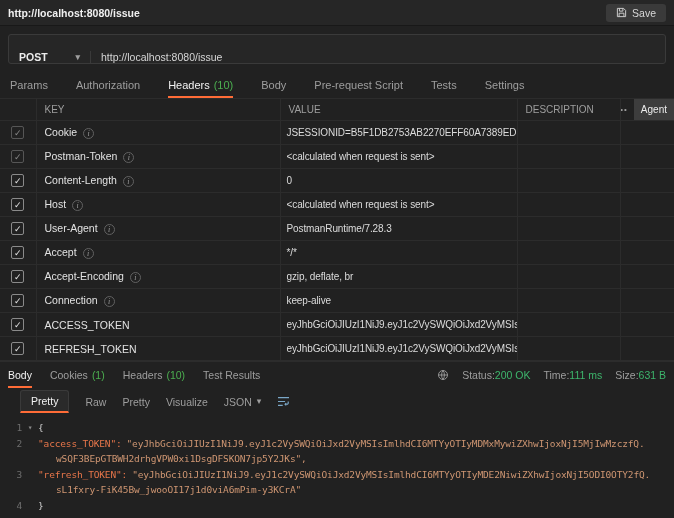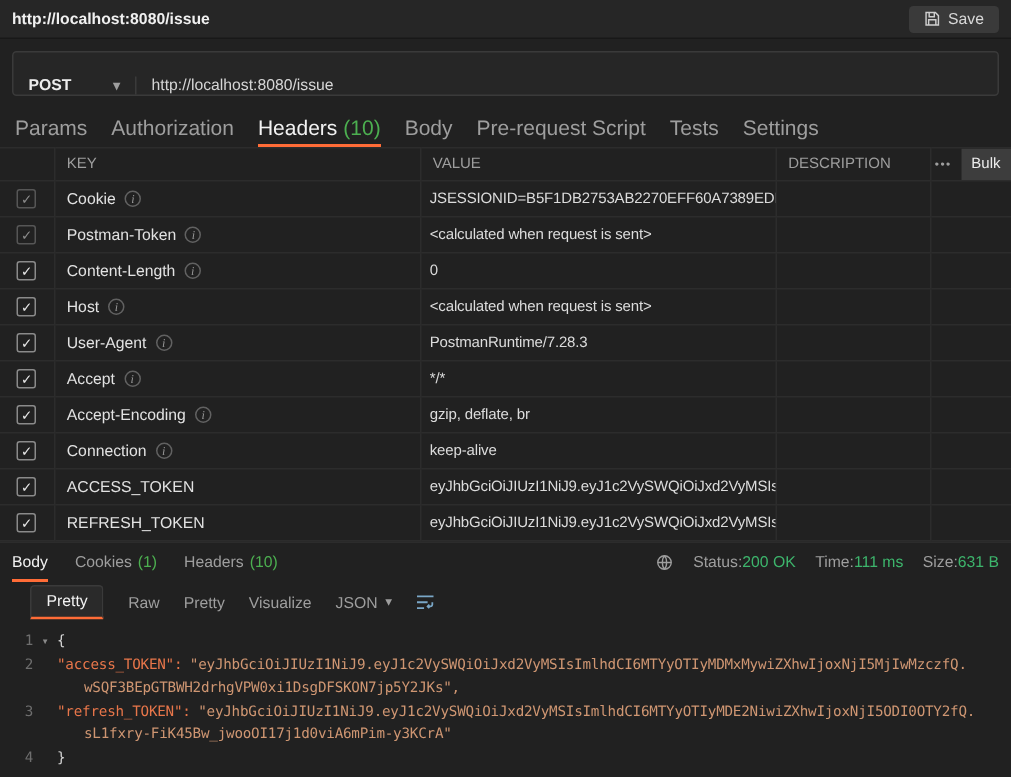--- a/index.html
+++ b/index.html
@@ -19,21 +19,21 @@
     font-family: "Liberation Sans", sans-serif; }
   
   .reqbar { flex: none; height: 46px; display: flex; align-items: center; padding: 0 8px; }
   .req-field { display: flex; width: 100%; height: 30px; background: #262626;
     border: 1px solid #3a3a3a; border-radius: 3px; align-items: flex-end; }
   .method { width: 82px; flex: none; display: flex; align-items: center; justify-content: space-between;
     padding: 0 10px; border-right: 1px solid #3a3a3a; cursor: pointer; color: #ececec; font-weight: bold; font-size: 10.5px; }
   .chev { color: #9e9e9e; font-size: 9px; }
   .url { flex: 1; display: flex; align-items: center; padding: 0 10px; color: #d6d6d6; font-size: 10.5px; overflow: hidden; white-space: nowrap; }
   
-  .tabs { flex: none; height: 26px; display: flex; align-items: center; padding: 0 10px; gap: 16px; color: #9e9e9e; font-size: 14px; }
+  .tabs { flex: none; height: 26px; display: flex; align-items: center; padding: 0 10px; gap: 28px; color: #9e9e9e; font-size: 11px; }
   .tab { position: relative; height: 100%; display: flex; align-items: center; gap: 4px; cursor: pointer; white-space: nowrap; }
   .tab.active { color: #f2f2f2; }
   .tab.active::after { content: ""; position: absolute; left: 0; right: 0; bottom: 0; height: 2px; background: #ff6c37; }
   .count { color: #4caf50; }
   
   .hdr-table { width: 674px; border-collapse: collapse; table-layout: fixed; flex: none; }
   .hdr-table th, .hdr-table td { border: 1px solid #2c2c2c; height: 24px; padding: 0 8px;
     overflow: hidden; white-space: nowrap; text-align: left; }
   .hdr-table th:first-child, .hdr-table td:first-child { border-left: none; }
   .hdr-table th:last-child, .hdr-table td:last-child { border-right: none; }
@@ -144,21 +144,21 @@
       </colgroup>
     <thead>
       <tr>
         <th class="c-check"></th>
         <th>KEY</th>
         <th>VALUE</th>
         <th>DESCRIPTION</th>
         <th class="c-act">
           <div class="actions-wrap">
             <span class="more">•••</span>
-            <span class="bulk">Bulk</span>
+            <span class="bulk">Agent</span>
           </div>
         </th>
       </tr>
     </thead>
     <tbody>
       <tr>
         <td class="c-check"><span class="cb dim">✓</span></td>
         <td><span class="key-text">Cookie</span><span class="info">i</span></td>
         <td class="c-val">JSESSIONID=B5F1DB2753AB2270EFF60A7389EDFF...</td>
         <td></td>
@@ -236,20 +236,23 @@
           <span>Body</span>
         </div>
       <div class="tab">
         <span>Cookies</span>
         <span class="count">(1)</span>
       </div>
       <div class="tab">
         <span>Headers</span>
         <span class="count">(10)</span>
       </div>
+      <div class="tab">
+          <span>Test Results</span>
+        </div>
     </div>
     <div class="resp-meta">
       <span style="display:inline-flex;">
         <svg width="12" height="12" viewBox="0 0 16 16" fill="none" stroke="#9e9e9e" stroke-width="1.2">
           <circle cx="8" cy="8" r="6"></circle>
             <path d="M2 8 h12 M8 2 c2.5 2.5 2.5 9.5 0 12 M8 2 c-2.5 2.5 -2.5 9.5 0 12"></path>
         </svg>
       </span>
       <span class="meta-pair">
         <span>Status:</span>

